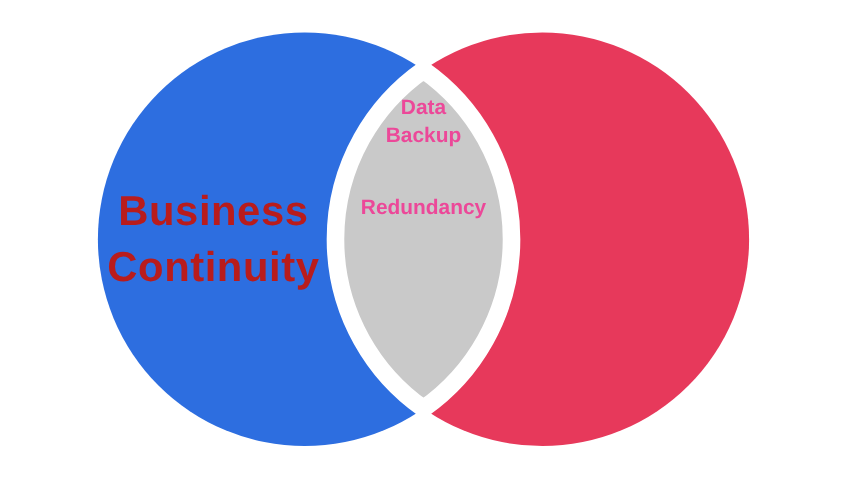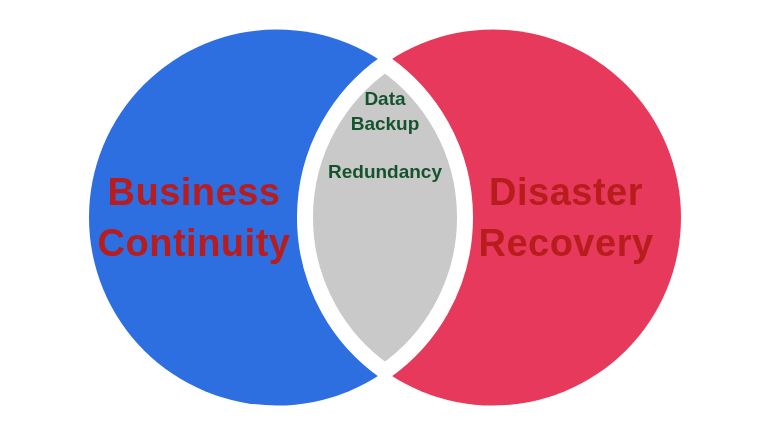--- a/index.html
+++ b/index.html
@@ -35,47 +35,45 @@
     font-size: 38px;
     line-height: 1.33;
     color: #b91c1c;
     letter-spacing: 0.5px;
   }
   .circle-label.left  { left: 194px; top: 218px; }
   .circle-label.right { left: 566px; top: 218px; }
   .overlap-item {
     font-size: 19px;
     line-height: 1.32;
-    color: #14532d;
+    color: #ec4899;
     left: 385px;
   }
   .overlap-item.item-0 { top: 111px; }
-  .overlap-item.item-1 { top: 172px; }
+  .overlap-item.item-1 { top: 189px; }
   .overlap-item.item-2 { top: 218px; }
   .overlap-item.item-3 { top: 279px; }
 </style>
 </head>
 <body>
 
 <div class="stage">
 
   <svg class="venn-svg" viewBox="0 0 768 435" xmlns="http://www.w3.org/2000/svg">
 
     <circle cx="277" cy="217.5" r="188" fill="#2D6EE0"></circle>
 
     <circle cx="493" cy="217.5" r="188" fill="#E7395B"></circle>
 
     <path d="M 385 63.6 A 188 188 0 0 0 385 371.4 A 188 188 0 0 0 385 63.6 Z" stroke-width="16" stroke-linejoin="round" fill="#C9C9C9" stroke="#FFFFFF"></path>
   </svg>
 
   <div class="label circle-label left">Business
 Continuity</div>
 
-  <div class="label circle-label right">Disaster
-Recovery</div>
 
   <div class="label overlap-item item-0">Data
 Backup</div>
 
   <div class="label overlap-item item-1">Redundancy</div>
 
 
 
 </div>
 

